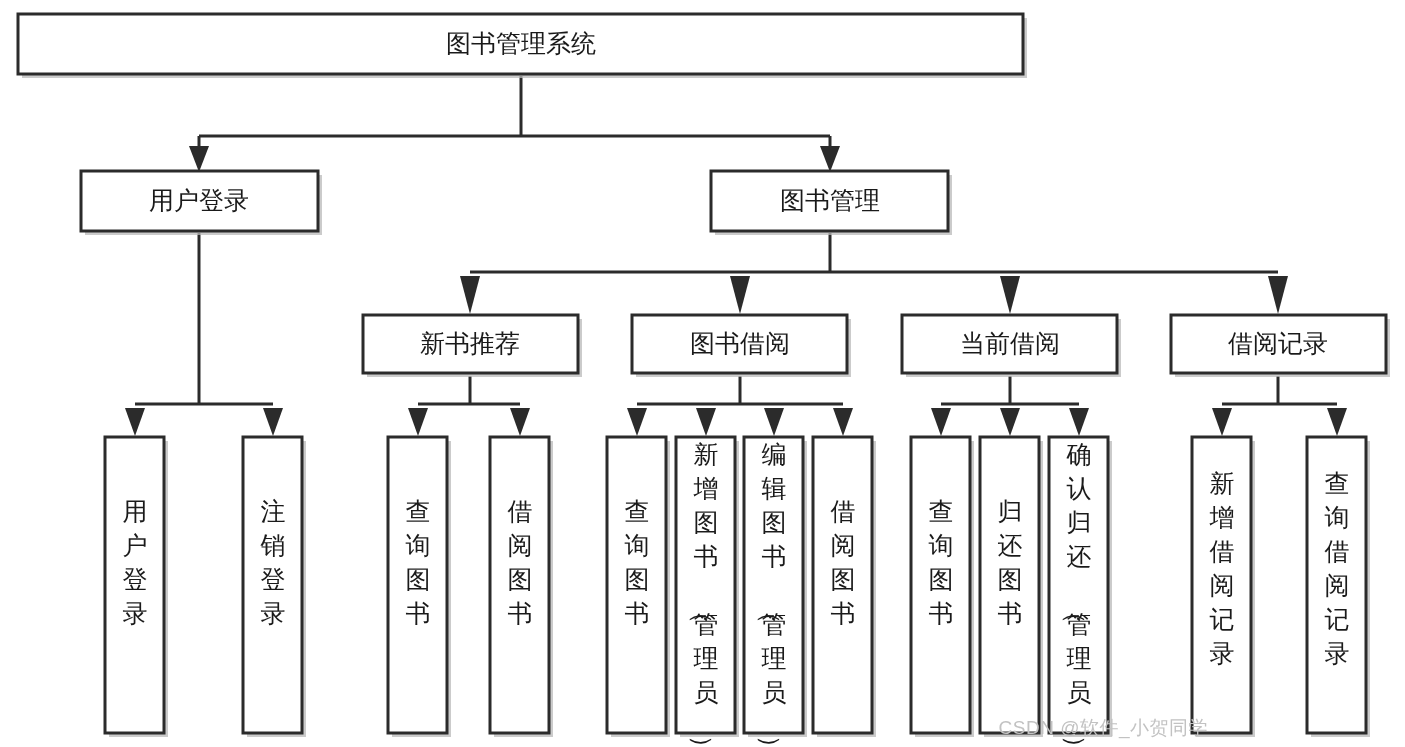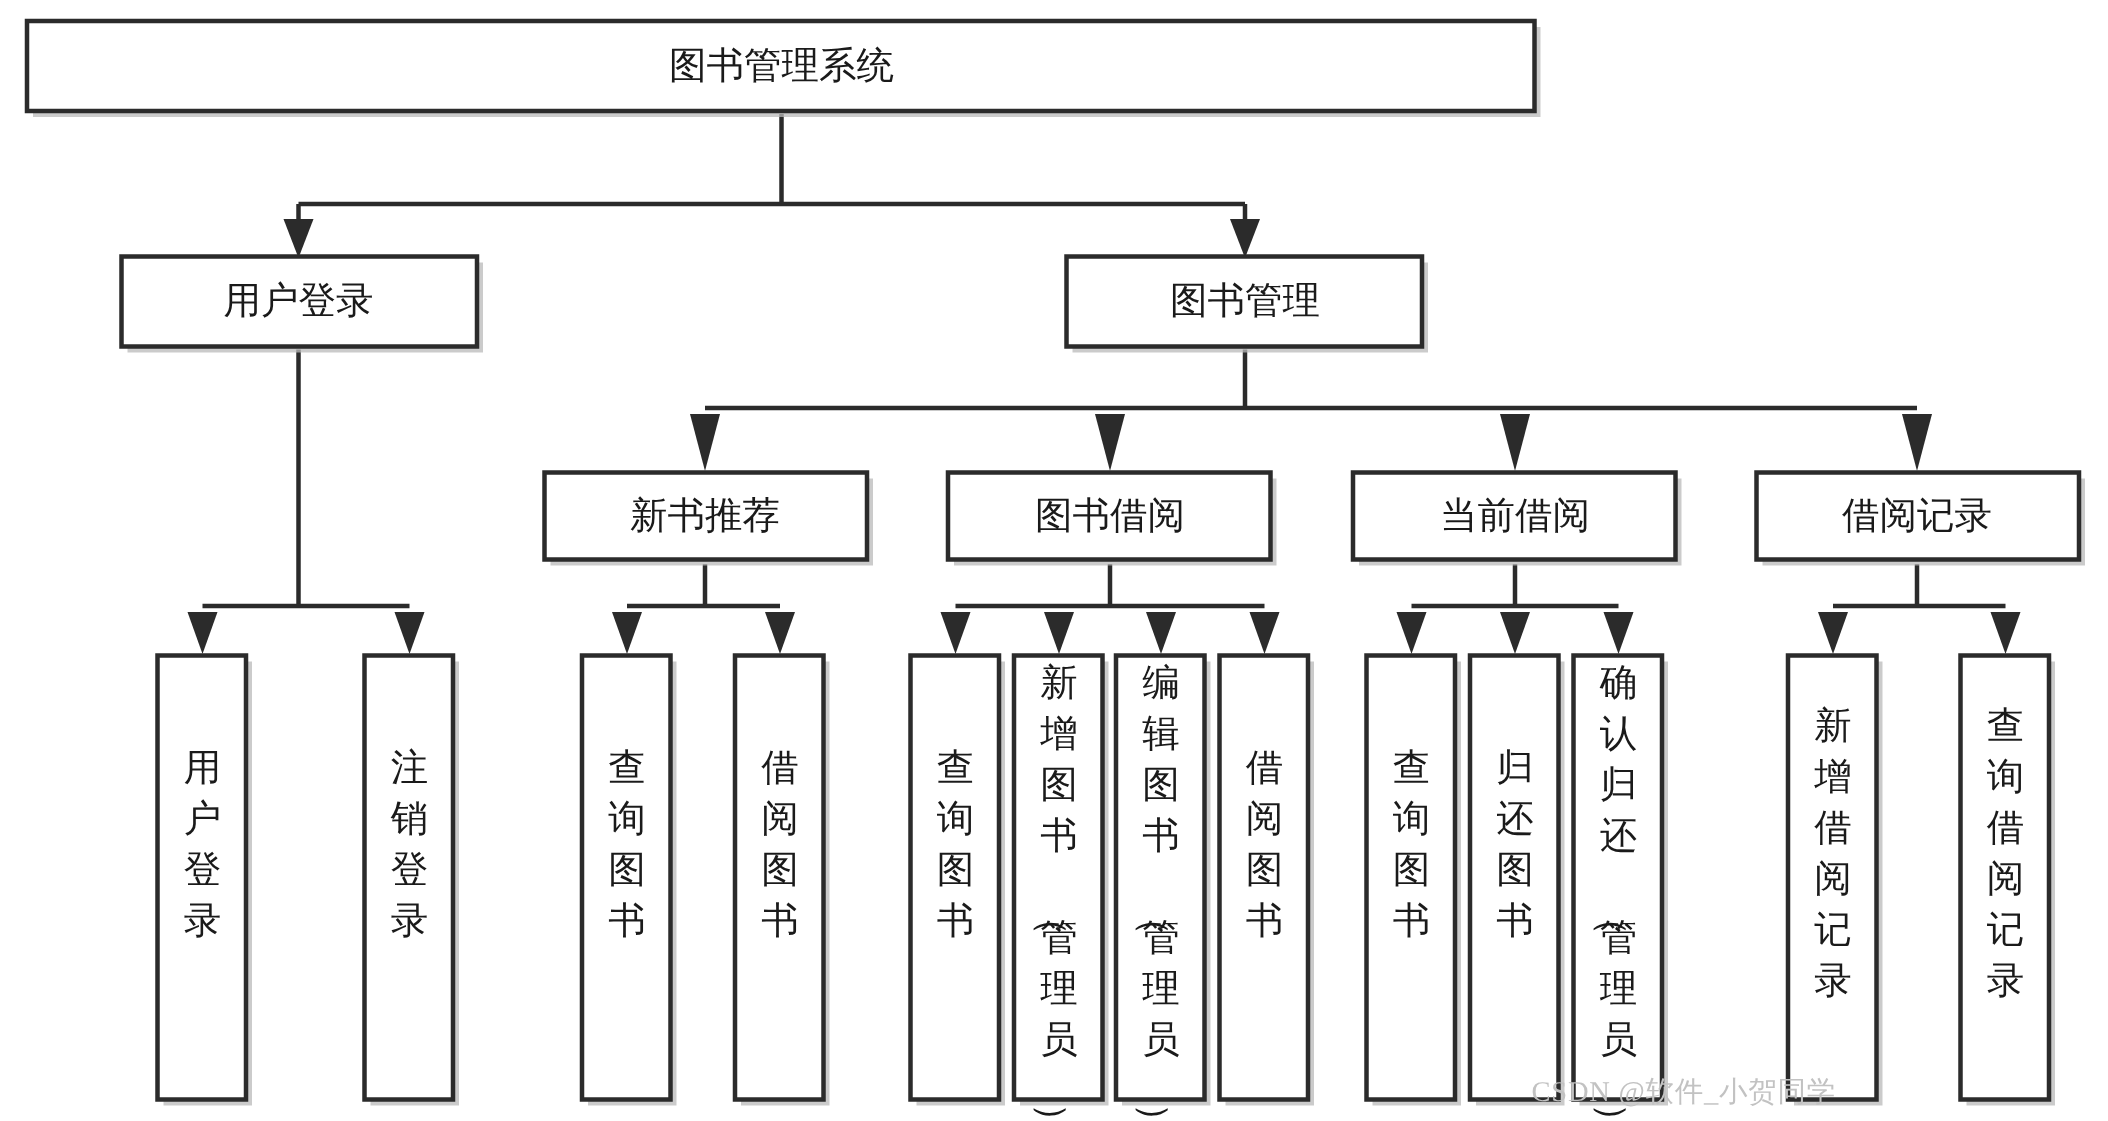--- a/index.html
+++ b/index.html
@@ -54,25 +54,25 @@
     dominant-baseline: middle;
   }
   .node-label-vertical {
     fill: #1a1a1a;
     font-family: "DejaVu Sans", "Liberation Sans", sans-serif;
     font-size: 25px;
     text-anchor: middle;
   }
   .watermark {
     position: absolute;
-    right: 8px;
+    right: 24px;
     bottom: 6px;
     color: #c2c2c2;
     font-size: 19px;
-    font-family: Liberation Serif, serif;
+    font-family: Liberation Sans, sans-serif;
     letter-spacing: 0.5px;
     white-space: nowrap;
     user-select: none;
   }
 </style>
 </head>
 <body>
 
 <div id="diagram-root">
 

